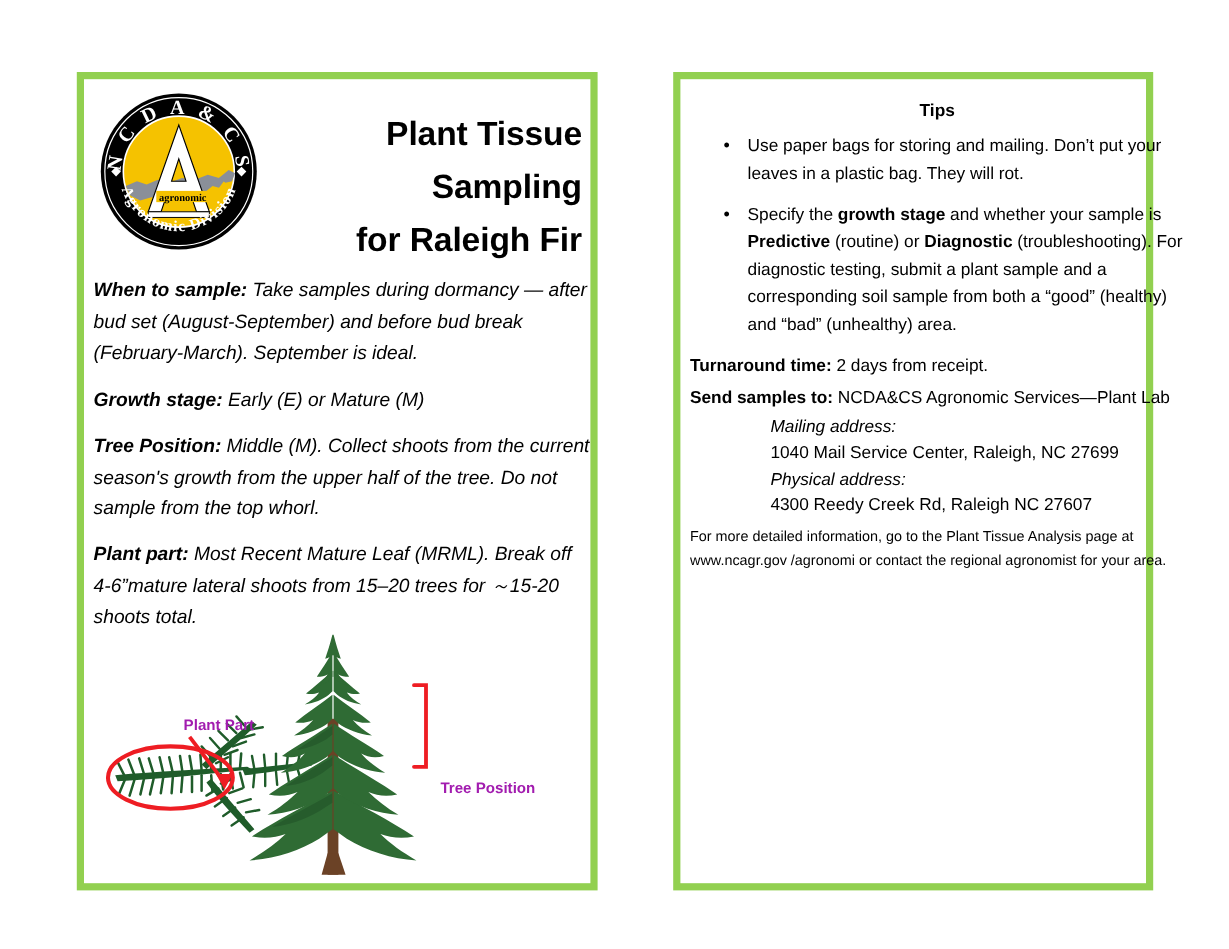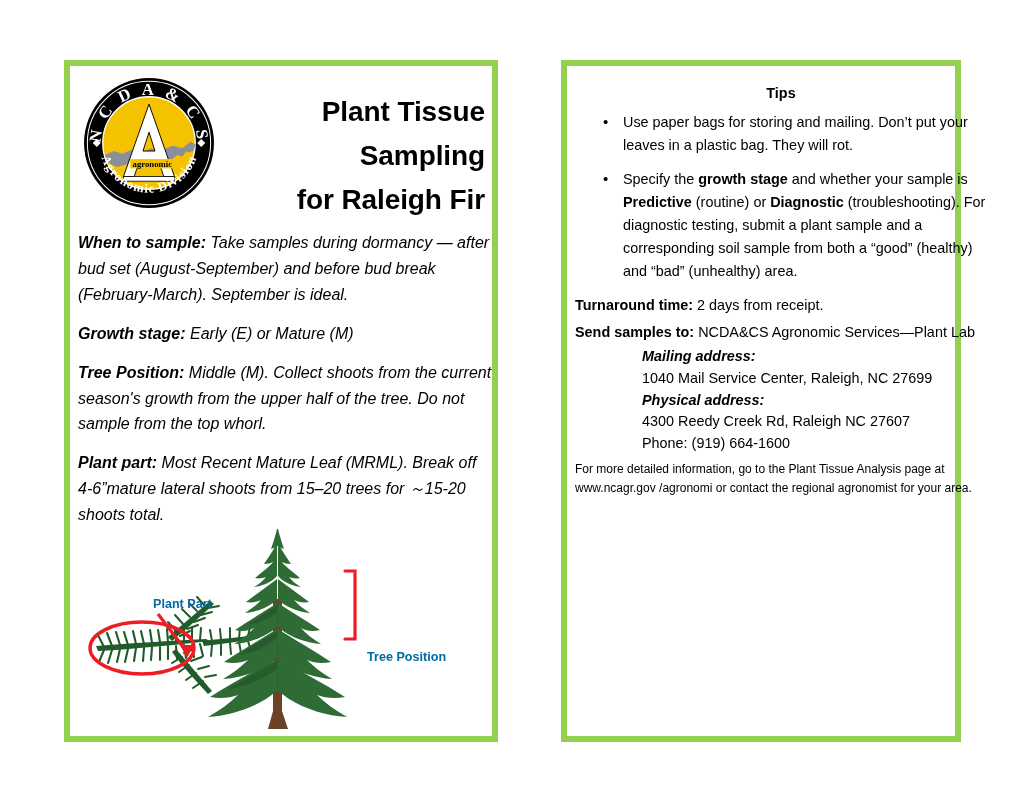--- a/index.html
+++ b/index.html
@@ -75,21 +75,21 @@
   
   .illustration {
     position: absolute;
     left: 0px;
     top: 455px;
     width: 422px;
     height: 218px;
   }
   .anno-label {
     position: absolute;
-    color: #0369a1;
+    color: #a21caf;
     font-weight: bold;
     font-size: 12.6px;
     white-space: nowrap;
   }
   #label-plant-part { left: 83px; top: 76px; }
   #label-tree-position { left: 297px; top: 129px; }
 
   
   .right-inner {
     position: absolute;
@@ -124,21 +124,21 @@
   }
   .right-inner p {
     margin: 0 0 12px 0;
   }
   .right-inner b { font-weight: bold; }
   .addr-block {
     margin: 0 0 2px 0;
     padding-left: 67px;
     line-height: 1.5;
   }
-  .addr-block .it { font-style: italic; font-weight: bold; }
+  .addr-block .it { font-style: italic; }
   .footnote {
     font-size: 12px;
     line-height: 1.65;
     margin-top: 5px;
   }
 </style>
 </head>
 <body>
 
 <div class="page">
@@ -375,20 +375,19 @@
 
       <p style="margin-bottom:2px;">
         <b>Send samples to:</b><span> NCDA&amp;CS Agronomic Services—Plant Lab</span>
       </p>
 
       <div class="addr-block">
         <div class="it">Mailing address:</div>
         <div>1040 Mail Service Center, Raleigh, NC 27699</div>
         <div class="it">Physical address:</div>
         <div>4300 Reedy Creek Rd, Raleigh NC 27607</div>
-        <div>Phone: (919) 664-1600</div>
       </div>
 
       <div class="footnote">For more detailed information, go to the Plant Tissue Analysis page at www.ncagr.gov /agronomi or contact the regional agronomist for your area.</div>
     </div>
   </div>
 
 </div>
 
 </body></html>

